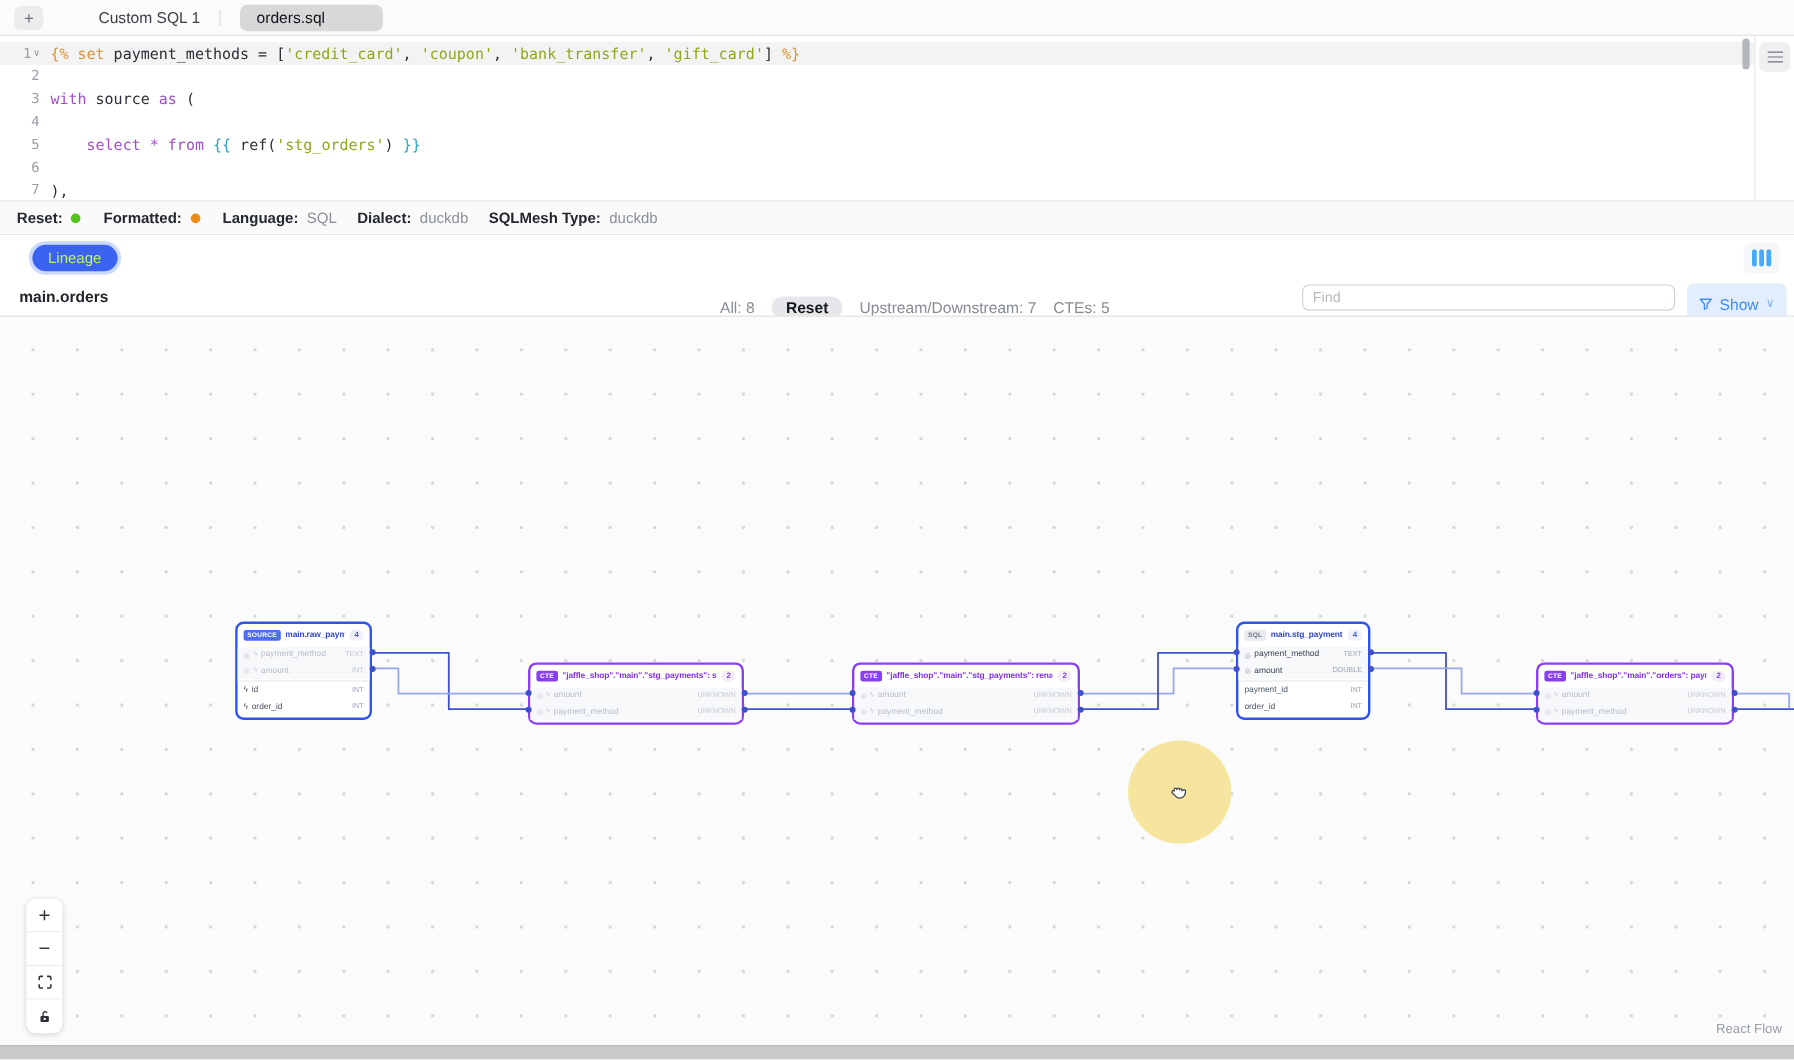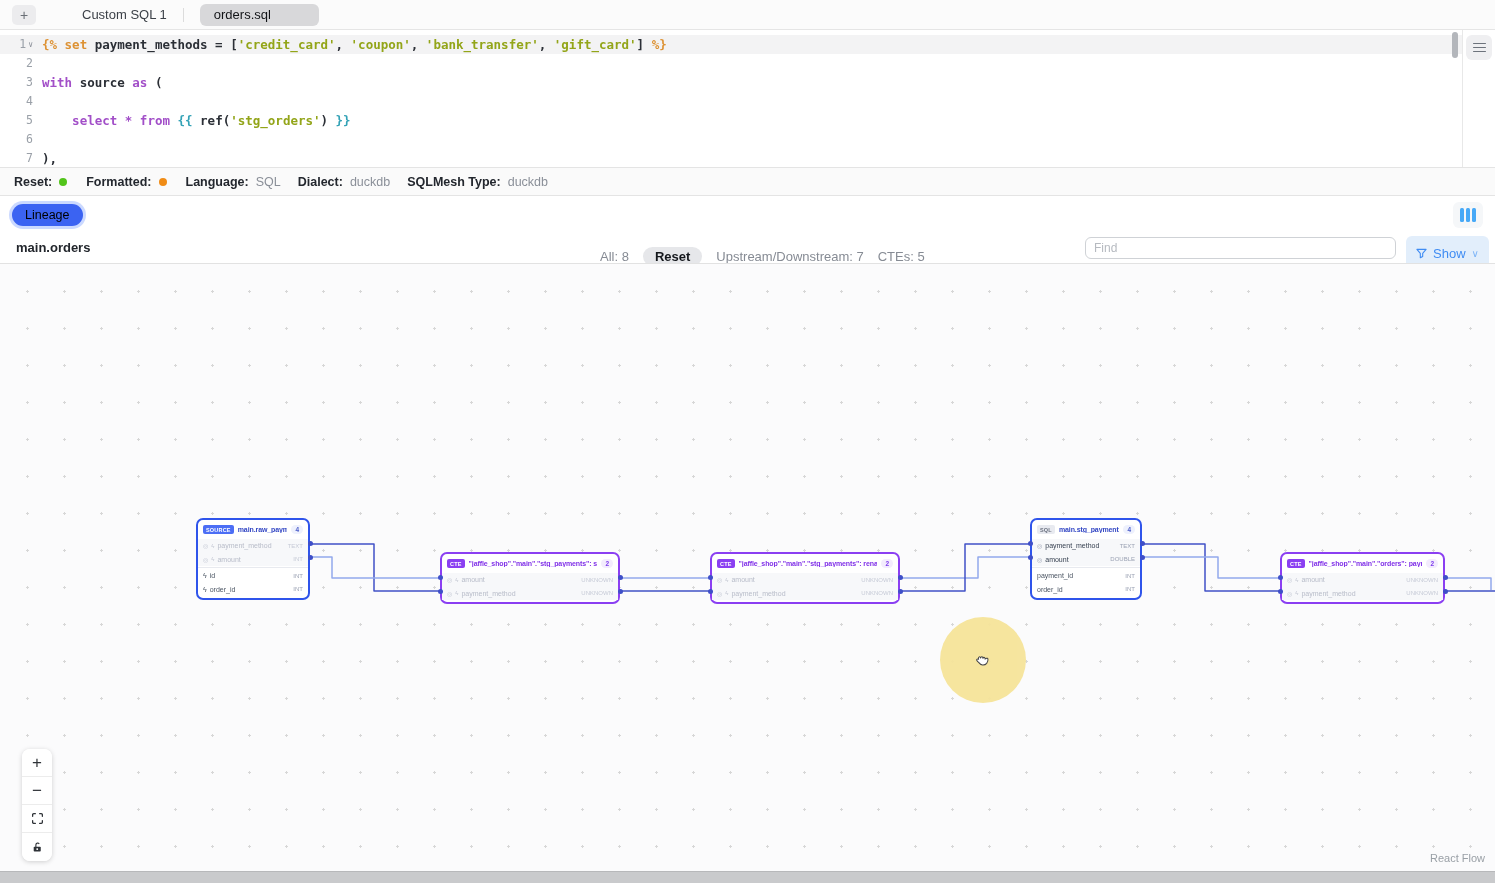--- a/index.html
+++ b/index.html
@@ -19,41 +19,41 @@
   .tab-active { background:#d8d8da; border-radius:6px; height:22px; display:flex; align-items:center;
     padding:0 48px 0 14px; font-size:13px; color:#121417; }
   
   .editor { position:absolute; left:0; top:30px; width:1495px; height:137px; background:#fff; overflow:hidden; }
   .ed-lines { padding-top:5px; width:1462px; }
   .ed-line { display:flex; height:19px; line-height:19px;
     font-family:"DejaVu Sans Mono", monospace; font-size:12.5px; }
   .ed-line.hl { background:#f3f3f4; }
   .gut { width:42px; flex:none; text-align:right; padding-right:9px; color:#9aa0a8; font-size:11.5px; }
   .gut .fold { font-size:8px; color:#8b9099; margin-left:2px; vertical-align:1px; }
-  .code { white-space:pre;font-weight:bold; }
+  .code { white-space:pre; }
   .tk-jinja { color:#dd9234; }
   .tk-kw    { color:#a24fc8; }
   .tk-str   { color:#93a519; }
   .tk-tmpl  { color:#33a2b6; }
   .tk-plain { color:#2b2f36; }
   .ed-vline { position:absolute; left:1462px; top:0; width:1px; height:137px; background:#e8e8e8; }
   .ed-scroll-thumb { position:absolute; left:1452px; top:2px; width:6px; height:26px; background:#b3b6bb; border-radius:3px; }
   .ed-menu-btn { position:absolute; left:1466px; top:5px; width:26px; height:25px; background:#efeff1; border-radius:6px;
     display:flex; flex-direction:column; justify-content:center; align-items:center; gap:2.5px; cursor:pointer; }
   .ed-menu-btn i { display:block; width:13px; height:1.6px; background:#6d737c; border-radius:1px; }
   
   .statusbar { position:absolute; left:0; top:167px; width:1495px; height:29px; background:#fafafa;
     border-top:1px solid #e4e4e4; border-bottom:1px solid #e4e4e4;
     display:flex; align-items:center; padding-left:14px; gap:7px; font-size:12.5px; }
   .sb-label { font-weight:bold; color:#23272e; }
   .sb-value { color:#8a8f98; margin-right:10px; }
   .sb-dot { width:8px; height:8px; border-radius:50%; display:inline-block; margin-right:12px; }
   
   .lin-head { position:absolute; left:0; top:196px; width:1495px; height:38px; background:#fff; }
-  .lineage-pill { position:absolute; left:12px; top:8px; background:var(--accent,#3b63f2); color:#000000;
+  .lineage-pill { position:absolute; left:27px; top:8px; background:var(--accent,#3b63f2); color:#bef264;
     font-size:12.5px; padding:4px 13px; border-radius:14px; box-shadow:0 0 0 3px rgba(97,139,255,.33); cursor:pointer; }
   .cols-btn { position:absolute; right:12px; top:6px; width:30px; height:26px; background:#f5f7f9; border-radius:6px;
     display:flex; align-items:center; justify-content:center; gap:2px; cursor:pointer; }
   .cols-btn i { display:block; width:4px; height:14px; background:#47a9f7; border-radius:1.5px; }
   
   .toolbar { position:absolute; left:0; top:234px; width:1353px; height:29px; background:#fff; font-size:13px; }
   .model-name { position:absolute; left:16px; top:6px; font-weight:bold; color:#22262c; }
   .stats { position:absolute; left:600px; top:3px; display:flex; align-items:center; gap:14px; color:#868b94;margin-top:10px; }
   .reset-pill { background:#e6e7ea; border-radius:12px; padding:2px 12px; color:#14171c; font-weight:bold; cursor:pointer;text-align:right; }
   .find-input { position:absolute; left:1085px; top:3px; width:311px; height:22px; border:1px solid #cfd2d6;

